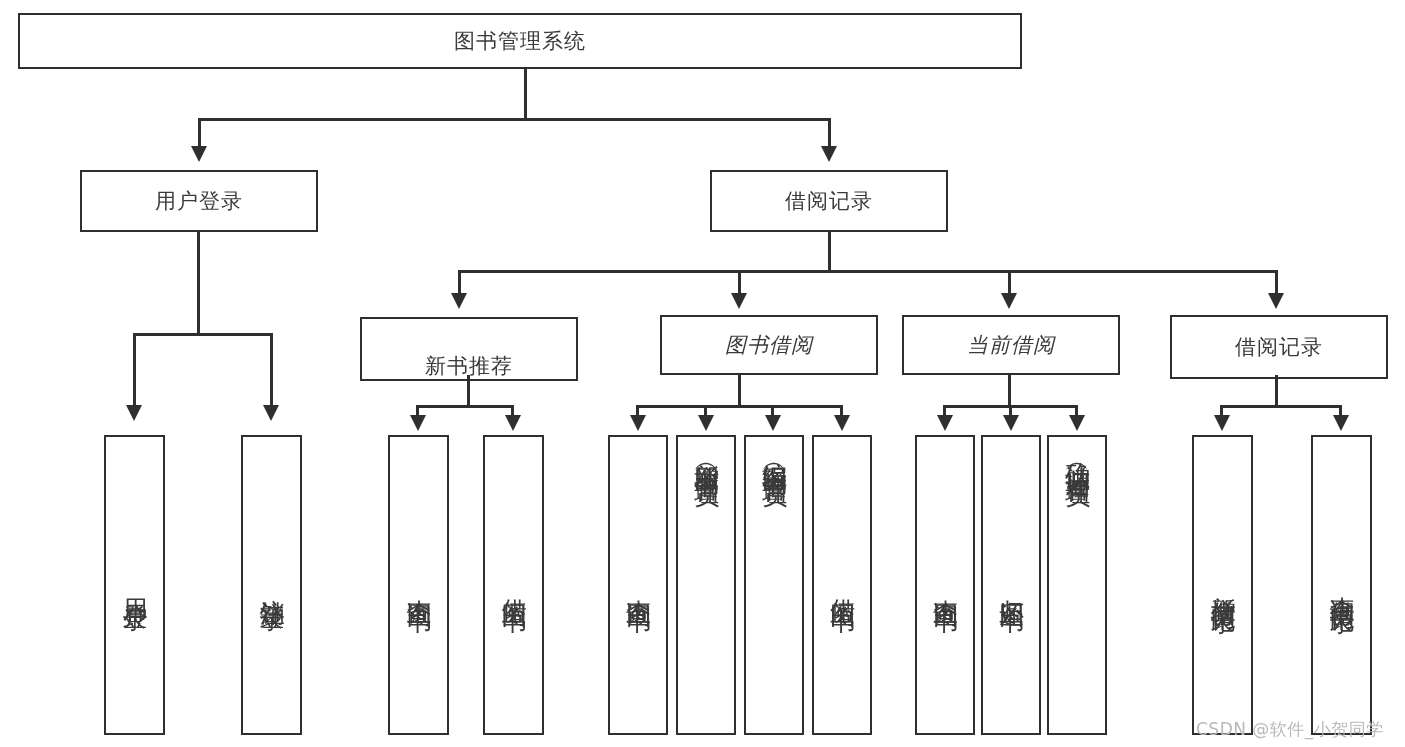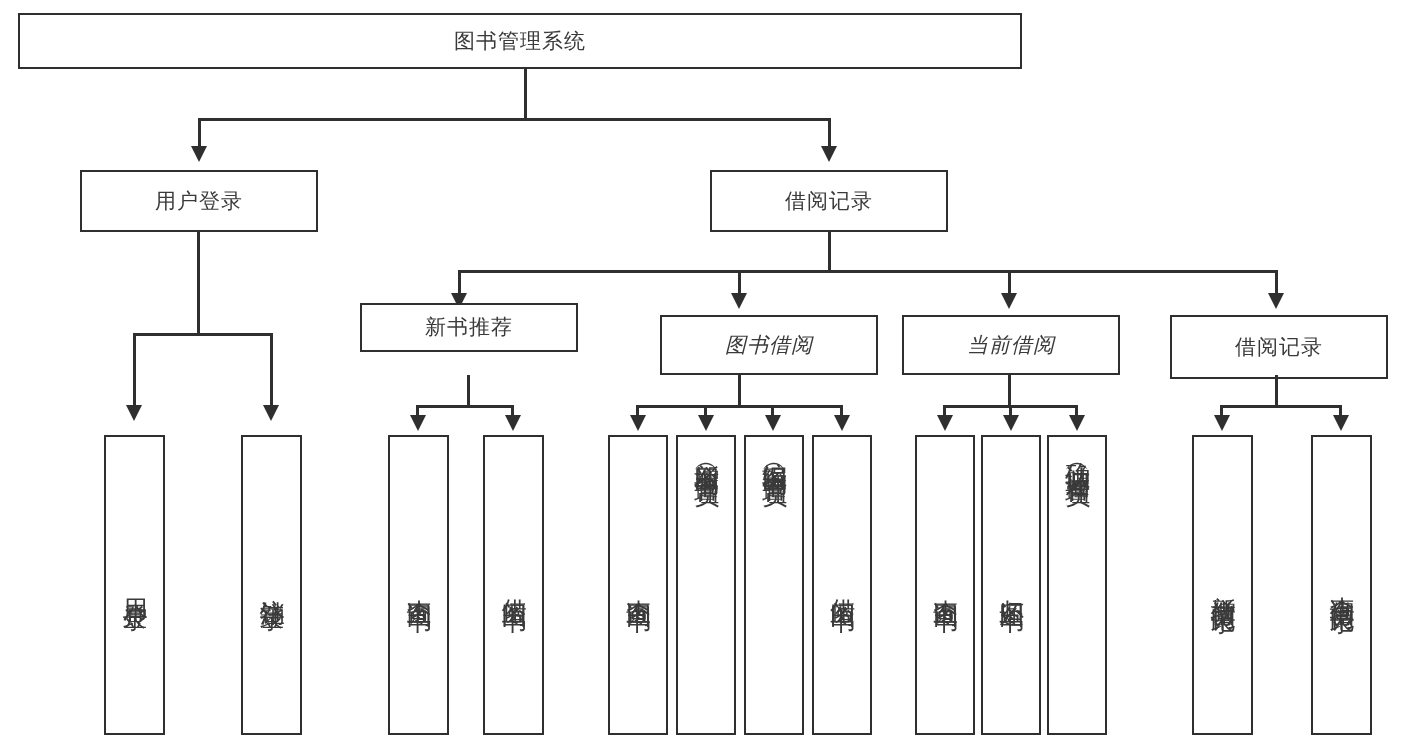--- a/index.html
+++ b/index.html
@@ -115,21 +115,21 @@
 
   <div class="vline" style="left:738px;top:270px;width:3px;height:25px;"></div>
   <div class="arrow" style="left:731px;top:293px;"></div>
 
   <div class="vline" style="left:1008px;top:270px;width:3px;height:25px;"></div>
   <div class="arrow" style="left:1001px;top:293px;"></div>
 
   <div class="vline" style="left:1275px;top:270px;width:3px;height:25px;"></div>
   <div class="arrow" style="left:1268px;top:293px;"></div>
 
-  <div class="node" style="left:360px;top:303px;width:218px;height:49px;">
+  <div class="node" style="left:360px;top:317px;width:218px;height:64px;align-items:flex-end;">
     <span class="lbl">新书推荐</span>
   </div>
   <div class="node" style="left:660px;top:315px;width:218px;height:60px;font-style:italic;">
     <span class="lbl">图书借阅</span>
   </div>
   <div class="node" style="left:902px;top:315px;width:218px;height:60px;font-style:italic;">
     <span class="lbl">当前借阅</span>
   </div>
   <div class="node" style="left:1170px;top:315px;width:218px;height:64px;">
     <span class="lbl">借阅记录</span>
@@ -206,14 +206,15 @@
     <span class="lbl">确认归还（管理员）</span>
   </div>
 
   <div class="node vert centered" style="left:1192px;top:435px;width:61px;height:300px;">
     <span class="lbl">新增借阅记录</span>
   </div>
   <div class="node vert centered" style="left:1311px;top:435px;width:61px;height:300px;">
     <span class="lbl">查询借阅记录</span>
   </div>
 
+  <div class="watermark" style="left:1196px;top:718px;">CSDN @软件_小贺同学</div>
 
 </div>
 
 </body></html>

